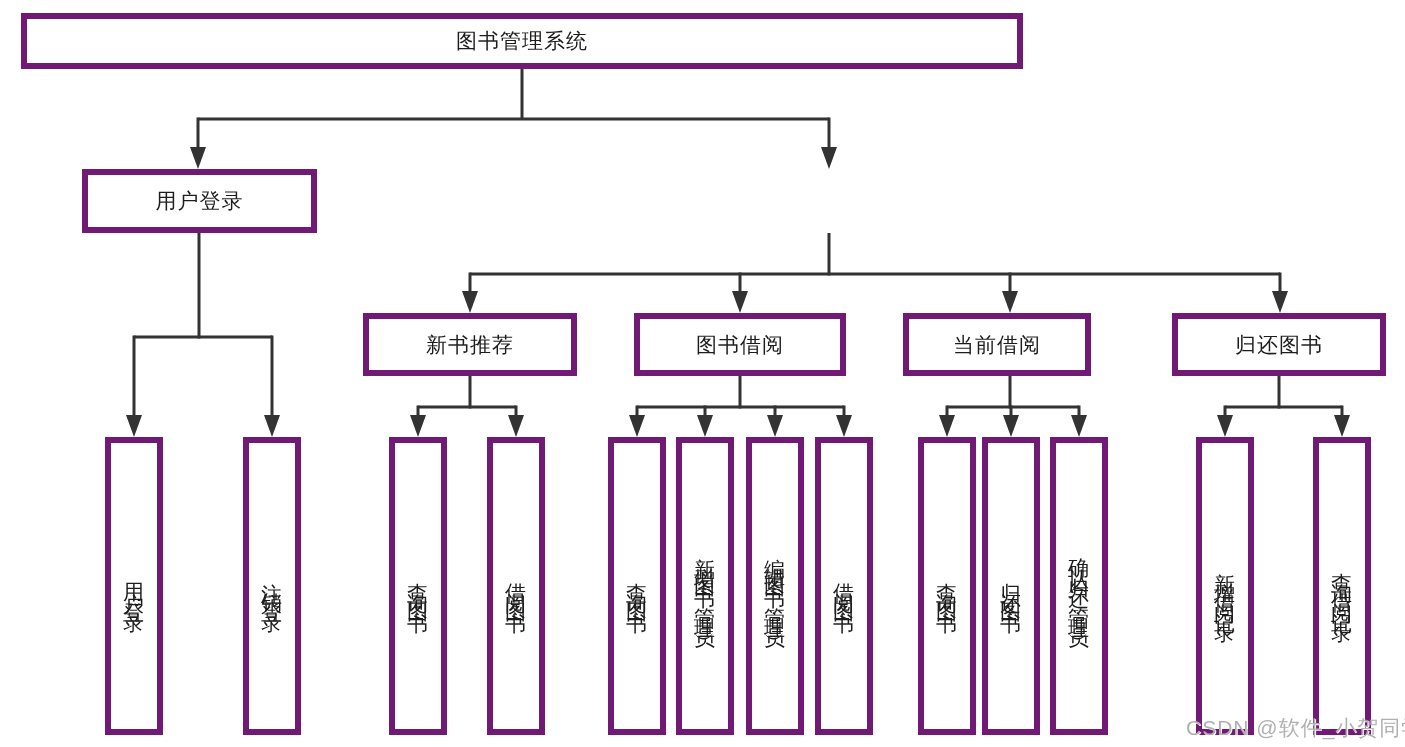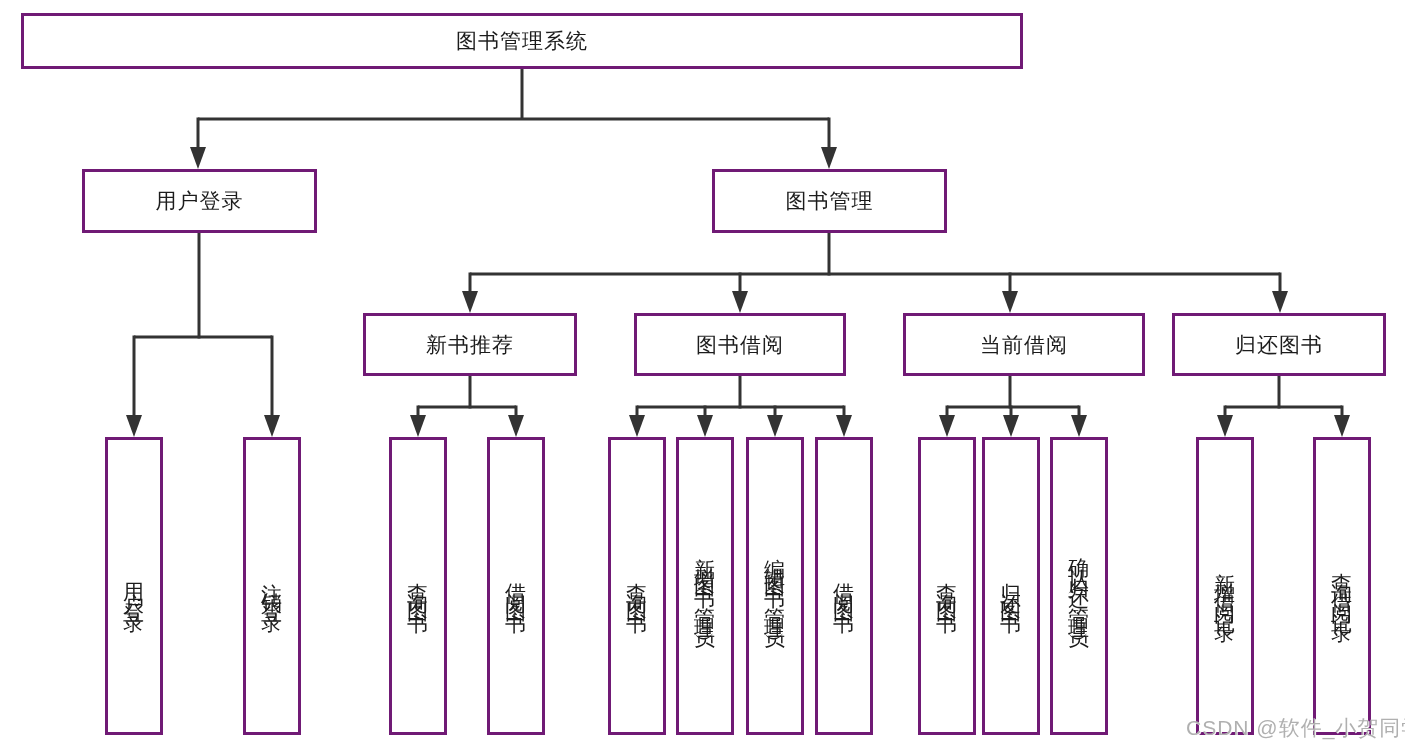--- a/index.html
+++ b/index.html
@@ -3,21 +3,21 @@
 <meta charset="utf-8">
 <style>
   html,body{margin:0;padding:0;background:#ffffff;}
   #stage{
     position:relative;width:1405px;height:747px;background:#ffffff;overflow:hidden;
     font-family:"Liberation Sans","DejaVu Sans",sans-serif;
   }
   #connectors{position:absolute;left:0;top:0;z-index:1;}
   .node{
     position:absolute;box-sizing:border-box;background:#ffffff;
-    border:3px solid #701a75;z-index:2;
+    border:6px solid #701a75;z-index:2;
     display:flex;align-items:center;justify-content:center;
     color:#1c1c1c;
   }
   .hbox span{font-size:21px;letter-spacing:1px;white-space:nowrap;}
   .vbox .vtext{
     writing-mode:vertical-rl;text-orientation:mixed;
     font-size:21px;letter-spacing:10px;line-height:1.1;white-space:nowrap;
   }
   .watermark{
     position:absolute;z-index:3;font-size:21px;color:#b0b0b0;
@@ -99,31 +99,28 @@
     </g>
   </svg>
 
   <div class="node hbox" style="left:21px;top:13px;width:1002px;height:56px">
     <span>图书管理系统</span>
   </div>
 
   <div class="node hbox" style="left:82px;top:169px;width:235px;height:64px">
     <span>用户登录</span>
   </div>
-  <div class="node hbox" style="left:712px;top:169px;width:235px;height:64px">
-    <span>图书管理</span>
-  </div>
 
   <div class="node hbox" style="left:634px;top:313px;width:212px;height:63px">
     <span>图书借阅</span>
   </div>
   <div class="node hbox" style="left:363px;top:313px;width:214px;height:63px">
     <span>新书推荐</span>
   </div>
-  <div class="node hbox" style="left:903px;top:313px;width:242px;height:63px">
+  <div class="node hbox" style="left:903px;top:313px;width:188px;height:63px">
     <span>当前借阅</span>
   </div>
   <div class="node hbox" style="left:1172px;top:313px;width:214px;height:63px">
     <span>归还图书</span>
   </div>
 
   <div class="node vbox" style="left:105px;top:437px;width:58px;height:298px">
     <span class="vtext">用户登录</span>
   </div>
   <div class="node vbox" style="left:243px;top:437px;width:58px;height:298px">

